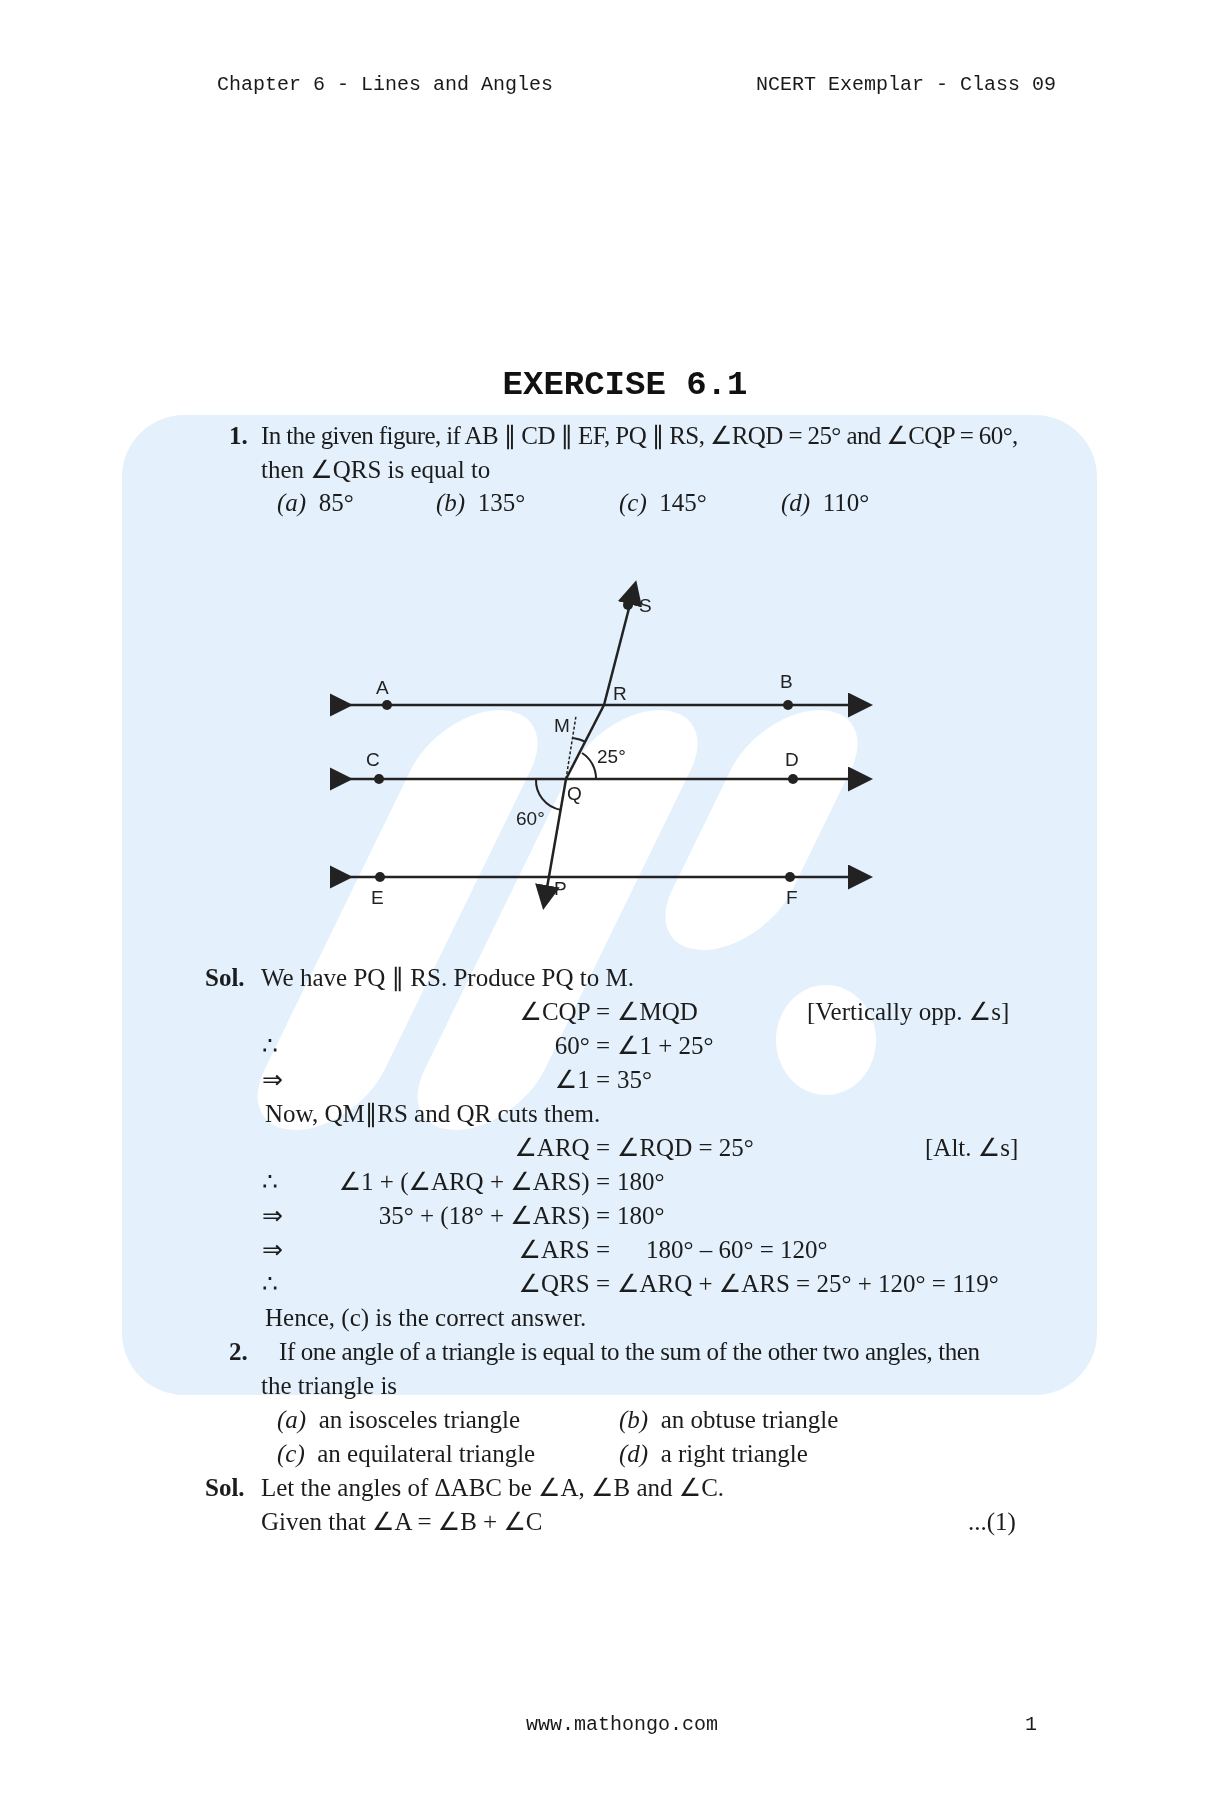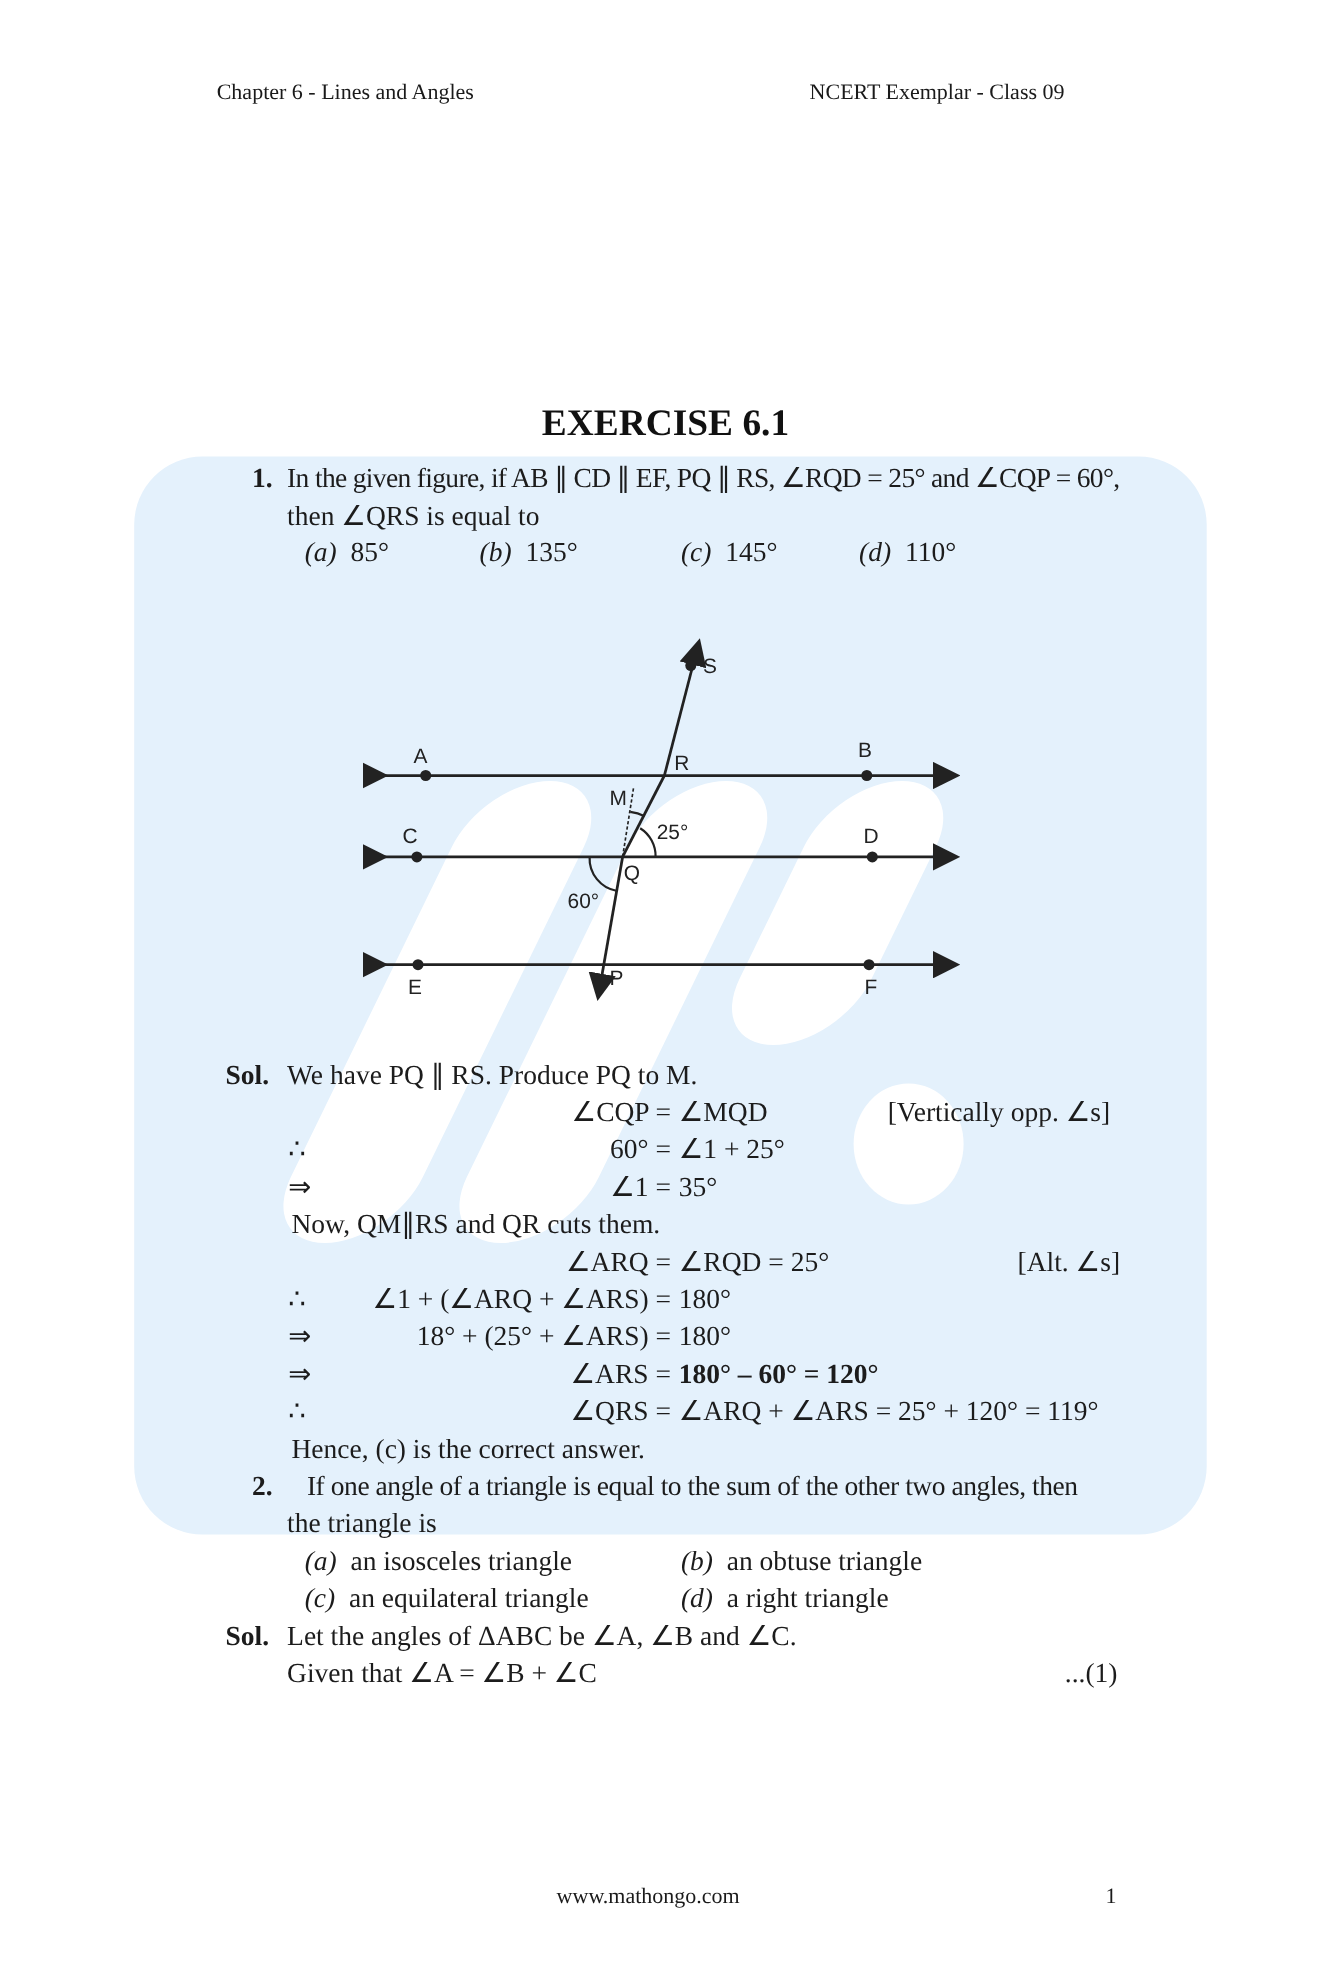--- a/index.html
+++ b/index.html
@@ -1,17 +1,17 @@
 <!DOCTYPE html>
 <html><head>
 <meta charset="utf-8">
 <style>
   html, body { margin: 0; padding: 0; }
   body { width: 1210px; height: 1800px; background: #ffffff; position: relative; overflow: hidden; }
-  .sans { font-family: Liberation Serif, serif; }
+  .sans { font-family: Liberation Mono, monospace; margin-left: 20px; }
   .serif { font-family: "Liberation Serif", serif; }
   .hdr { position: absolute; top: 73px; font-size: 20px; color: #1a1a1a; }
   .bg-panel { position: absolute; left: 122px; top: 415px; width: 975px; height: 980px; background: #e4f1fc; border-radius: 62px; }
   .wm { position: absolute; background: #ffffff; border-radius: 60px; }
   .title { position: absolute; top: 366px; left: 0; width: 1210px; text-align: center; font-size: 34px; font-weight: bold; color: #111; }
   .line { position: absolute; font-size: 25px; color: #1c1c1c; white-space: nowrap; line-height: 30px; }
   .b { font-weight: bold; }
   .i { font-style: italic; }
   svg text { font-family: "Liberation Sans", sans-serif; font-size: 19px; fill: #222; }
 </style>
@@ -109,26 +109,26 @@
 <div class="line serif" style="left:262px; top:1133px;"></div>
 <div class="line serif" style="left:350px; top:1133px; width:260px; text-align:right;">∠ARQ =</div>
 <div class="line serif" style="left:617px; top:1133px;">∠RQD = 25°</div>
 <div class="line serif" style="left:925px; top:1133px;">[Alt. ∠s]</div>
 
 <div class="line serif" style="left:262px; top:1167px;">∴</div>
 <div class="line serif" style="left:300px; top:1167px; width:310px; text-align:right;">∠1 + (∠ARQ + ∠ARS) =</div>
 <div class="line serif" style="left:617px; top:1167px;">180°</div>
 
 <div class="line serif" style="left:262px; top:1201px;">⇒</div>
-<div class="line serif" style="left:300px; top:1201px; width:310px; text-align:right;">18° + (25° + ∠ARS) =</div>
+<div class="line serif" style="left:300px; top:1201px; width:310px; text-align:right;">35° + (18° + ∠ARS) =</div>
 <div class="line serif" style="left:617px; top:1201px;">180°</div>
 
 <div class="line serif" style="left:262px; top:1235px;">⇒</div>
 <div class="line serif" style="left:350px; top:1235px; width:260px; text-align:right;">∠ARS =</div>
-<div class="line serif" style="left:617px; top:1235px;font-weight:bold;">180° – 60° = 120°</div>
+<div class="line serif" style="left:646px; top:1235px;">180° – 60° = 120°</div>
 
 <div class="line serif" style="left:262px; top:1269px;">∴</div>
 <div class="line serif" style="left:350px; top:1269px; width:260px; text-align:right;">∠QRS =</div>
 <div class="line serif" style="left:617px; top:1269px;">∠ARQ + ∠ARS = 25° + 120° = 119°</div>
 
 <div class="line serif" style="left:265px; top:1303px;">Hence, (c) is the correct answer.</div>
 
 <div class="line serif b" style="left:229px; top:1337px;">2.</div>
 <div class="line serif" style="left:279px; top:1337px; letter-spacing:-0.4px;">If one angle of a triangle is equal to the sum of the other two angles, then</div>
 <div class="line serif" style="left:261px; top:1371px;">the triangle is</div>

